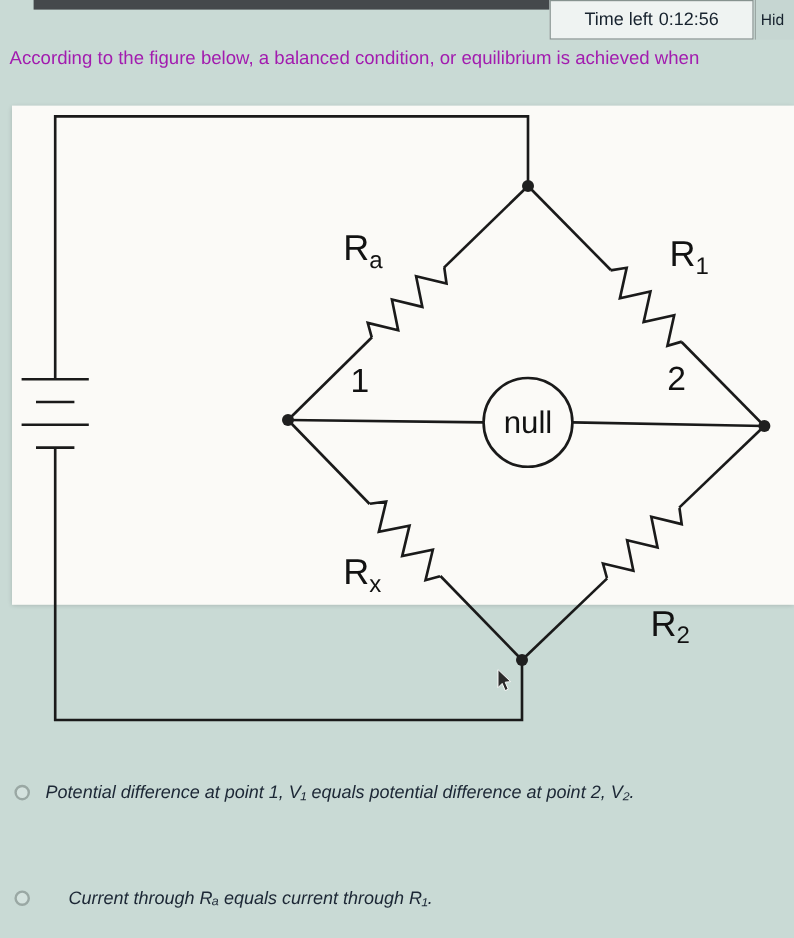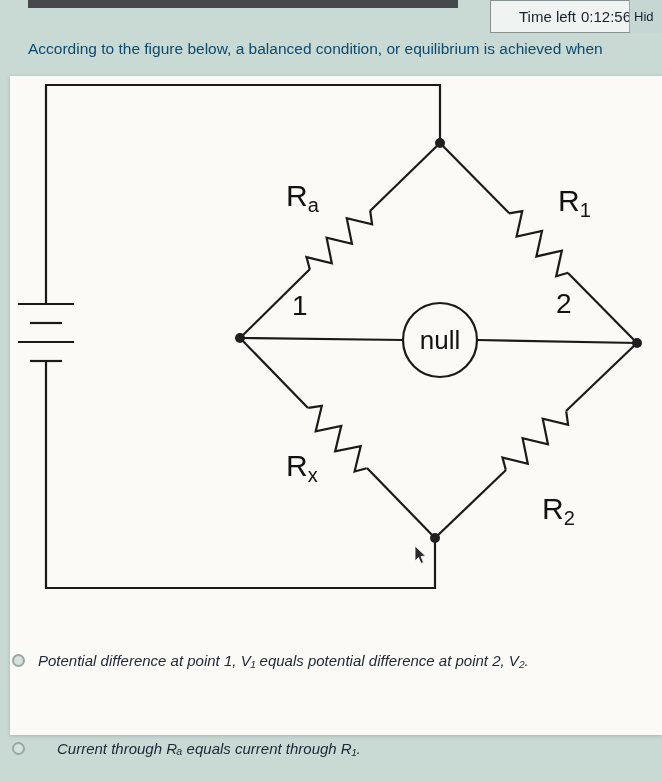--- a/index.html
+++ b/index.html
@@ -7,34 +7,34 @@
     position:relative; width:662px; height:782px; overflow:hidden;
     background:#c9dad5;
     font-family:"Liberation Sans","DejaVu Sans",sans-serif;
     color:#1c2735;
   }
   .topbar { position:absolute; left:28px; top:0; width:430px; height:8px; background:#45494c; }
   .timebox {
     position:absolute; left:458px; top:0; width:170px; height:33px;
     background:#eff3f2; border:1px solid #86928f; box-sizing:border-box;
     display:flex; align-items:center; justify-content:center; gap:5px;
-    font-size:15px; color:#17222e;margin-left:32px;
+    font-size:15px; color:#17222e;
   }
   .hidebox {
     position:absolute; left:629px; top:0; width:33px; height:33px;
     background:#c6d6d2; border-left:1px solid #9aa6a3; box-sizing:border-box;
     display:flex; align-items:center; padding-left:4px;
     font-size:13px; color:#17222e; overflow:hidden; cursor:pointer;
   }
   .question {
     position:absolute; left:8px; top:38px; width:618px;
-    font-size:15.5px; line-height:22px; color:#0c4a6e;margin-left:20px;
+    font-size:15.5px; line-height:22px; color:#a21caf;
   }
   .figure {
-    position:absolute; left:10px; top:76px; width:652px; height:659px;
+    position:absolute; left:10px; top:88px; width:652px; height:416px;
     background:#fbfaf7; box-shadow:0 1px 4px rgba(0,0,0,0.18);
   }
   .figure svg { position:absolute; left:0; top:0; }
   .flabel { position:absolute; color:#121212; font-size:30px; line-height:30px; }
   .flabel .sub { font-size:20px; vertical-align:-6px; }
   .nodenum { position:absolute; color:#121212; font-size:28px; line-height:28px; }
   .nulllabel {
     position:absolute; left:392px; top:249px; width:76px; text-align:center;
     font-size:26px; line-height:30px; color:#121212;
   }

